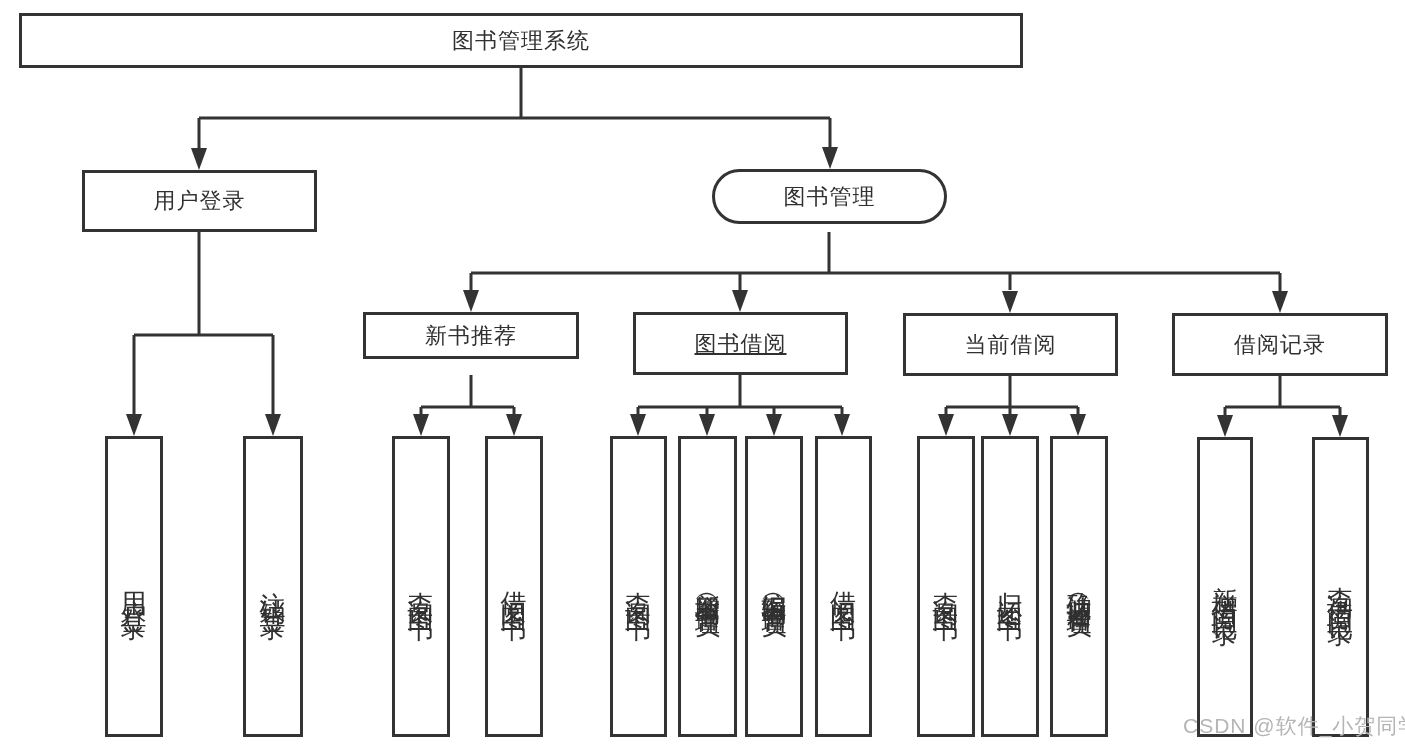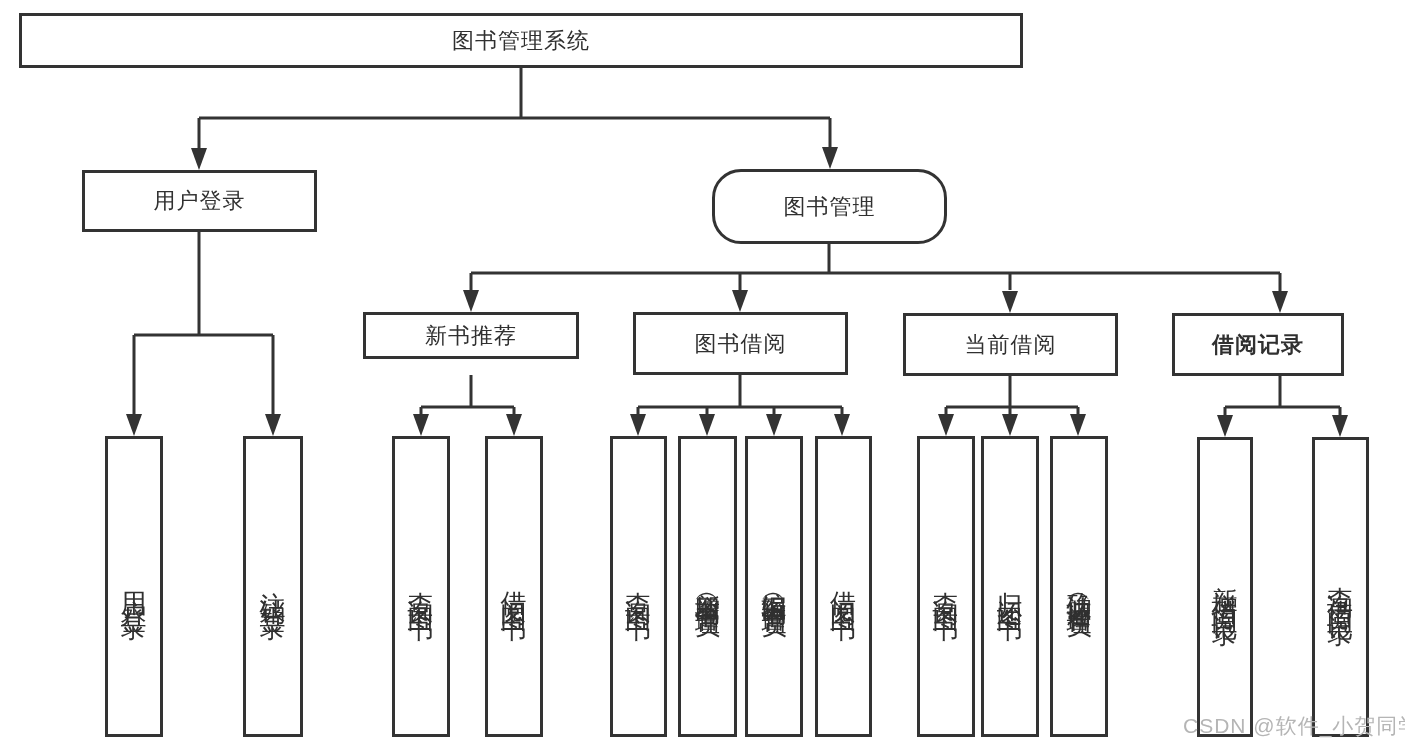--- a/index.html
+++ b/index.html
@@ -101,26 +101,26 @@
     <g>
       <path d="M1280 376 V407 M1225 407 H1340 M1225 407 V415 M1340 407 V415"></path>
       <polygon points="1217,415 1233,415 1225,437" fill="#333333" stroke="none"></polygon>
       <polygon points="1332,415 1348,415 1340,437" fill="#333333" stroke="none"></polygon>
     </g>
   </svg>
 
   <div class="node h" style="left:19px; top:13px; width:1004px; height:55px;">图书管理系统</div>
 
   <div class="node h" style="left:82px; top:170px; width:235px; height:62px;">用户登录</div>
-  <div class="node h" style="left:712px; top:169px; width:235px; height:75px;border-radius:29px;">图书管理</div>
+  <div class="node h" style="left:712px; top:169px; width:235px; height:55px;border-radius:29px;">图书管理</div>
 
   <div class="node h" style="left:363px; top:312px; width:216px; height:47px;">新书推荐</div>
-  <div class="node h" style="left:633px; top:312px; width:215px; height:63px;">图书借阅</div>
+  <div class="node h" style="left:633px; top:312px; width:215px; height:63px;text-decoration:underline;">图书借阅</div>
   <div class="node h" style="left:903px; top:313px; width:215px; height:63px;">当前借阅</div>
-  <div class="node h" style="left:1172px; top:313px; width:172px; height:63px;font-weight:bold;">借阅记录</div>
+  <div class="node h" style="left:1172px; top:313px; width:216px; height:63px;">借阅记录</div>
 
   <div class="node v" style="left:105px; top:436px; width:58px; height:301px;">
     <span class="vtext">用户登录</span>
   </div>
   <div class="node v" style="left:243px; top:436px; width:60px; height:301px;">
     <span class="vtext">注销登录</span>
   </div>
 
   <div class="node v" style="left:392px; top:436px; width:58px; height:301px;">
     <span class="vtext">查询图书</span>

